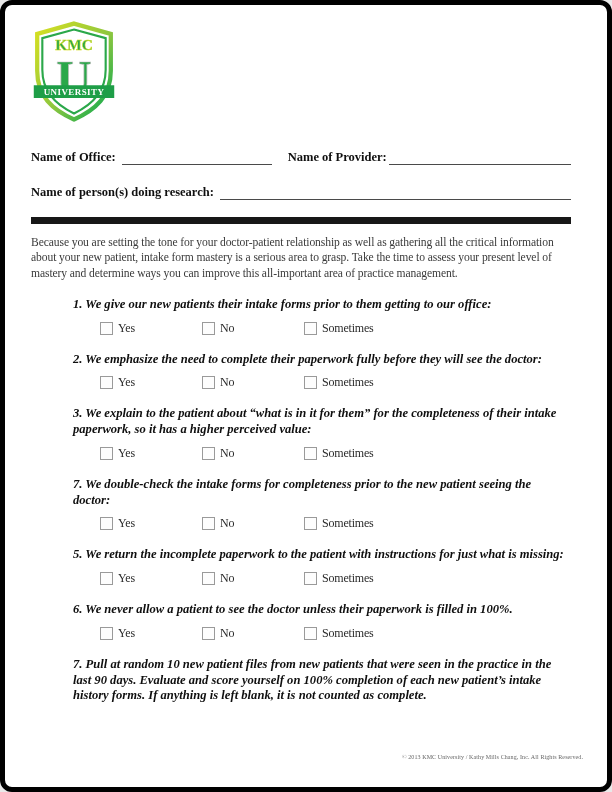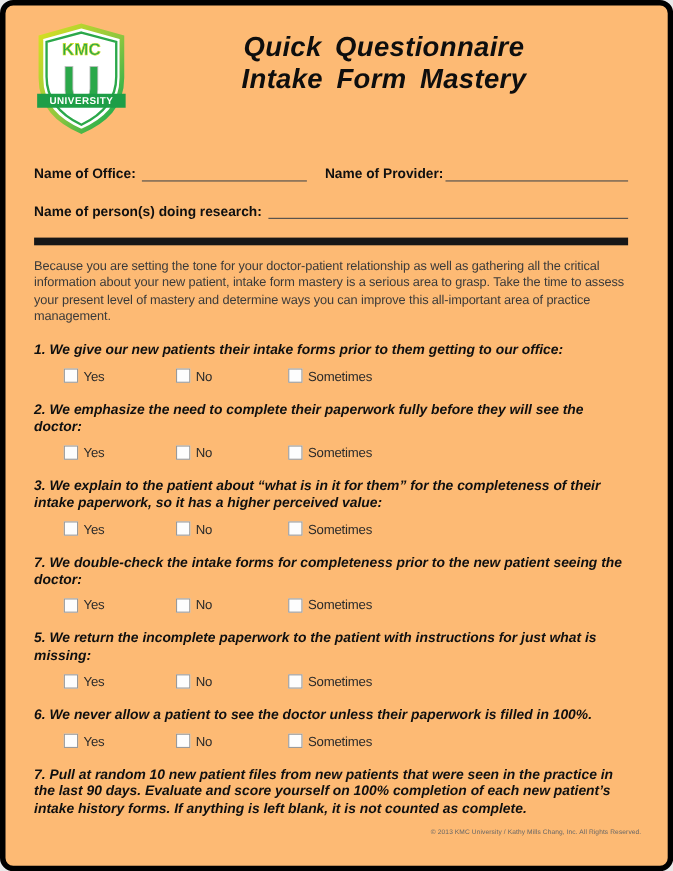--- a/index.html
+++ b/index.html
@@ -1,19 +1,19 @@
 <!DOCTYPE html>
 <html><head>
 <meta charset="utf-8">
 <style>
   html,body{margin:0;padding:0;background:#e9e9e9;}
   .page{
-    width:612px;height:792px;box-sizing:border-box;background:#fdba74;
+    width:612px;height:792px;box-sizing:border-box;background:#ffffff;
     border:5px solid #000;border-radius:12px;position:relative;
-    font-family:Liberation Sans, sans-serif;
+    font-family:Liberation Serif, serif;
     padding:14px 36px 0 26px;overflow:hidden;margin:0 auto;
   }
   
   .header{display:flex;align-items:flex-start;}
   .logo{flex:0 0 96px;width:96px;padding-top:2px;}
   .title-block{flex:1;text-align:center;padding-top:10px;}
   .title{font-size:25px;font-weight:bold;font-style:italic;line-height:1.16;
          letter-spacing:.3px;word-spacing:5px;color:#0e0e0e;}
   .instructions{margin-top:9px;font-size:12.8px;color:#3c3c3c;line-height:1.38;}
   
@@ -23,21 +23,21 @@
   .wline{border-bottom:1.4px solid #4a4a4a;height:13px;}
   .wline-office{flex:0 0 150px;margin-left:6px;}
   .plabel{margin-left:16px;white-space:nowrap;}
   .wline-provider{flex:1;margin-left:2px;}
   .wline-research{flex:1;margin-left:6px;}
   
   .divider{height:7px;background:#171717;margin-top:17px;}
   
   .intro p{font-size:11.6px;color:#3a3a3a;line-height:1.32;margin:11px 0 0 0;letter-spacing:-.1px;}
   
-  .questions{margin-top:16px;}
+  .questions{margin-top:16px;margin-left:42px;}
   .question{margin-bottom:16px;}
   .q-label{font-size:12.6px;font-weight:bold;font-style:italic;color:#0f0f0f;line-height:1.25;margin:0;}
   .opts{display:flex;margin:8px 0 0 27px;align-items:center;gap:32px;}
   .opt{display:flex;align-items:center;width:70px;}
   .opt:last-child{width:auto;}
   .cb{width:11px;height:11px;border:1px solid #9a9a9a;background:#fdfdfd;margin-right:5px;flex:0 0 11px;}
   .opt-label{font-size:12px;color:#2a2a2a;letter-spacing:-.2px;}
   
   .copyright{position:absolute;right:24px;bottom:27px;font-size:6px;color:#666;letter-spacing:.1px;}
 </style>
@@ -58,24 +58,20 @@
         </defs>
         <path d="M50 3 L93 15 V58 C93 88 75 104 50 115 C25 104 7 88 7 58 V15 Z" fill="#ffffff" stroke="url(#shieldGrad)" stroke-width="5"></path>
         <path d="M50 10 L87 20 V57 C87 83 71 98 50 108 C29 98 13 83 13 57 V20 Z" fill="#ffffff" stroke="#2BA84A" stroke-width="2.5"></path>
         <text x="50" y="34" text-anchor="middle" font-weight="bold" font-size="18" fill="#2BA84A" stroke="#D9E021" stroke-width="0.6">KMC</text>
         <text x="50" y="86" text-anchor="middle" font-weight="bold" font-size="58" fill="#2BA84A" stroke="#BFBFBF" stroke-width="0.8">U</text>
         <polygon points="3,75 97,75 97,90 3,90" fill="#1E9E47"></polygon>
         <text x="50" y="86" text-anchor="middle" font-weight="bold" font-size="10.5" fill="#ffffff" letter-spacing="0.5">UNIVERSITY</text>
       </svg>
     </div>
     <div class="title-block">
-      <div class="title">
-        <div>Quick Questionnaire</div>
-        <div>Intake Form Mastery</div>
-      </div>
     </div>
   </div>
 
   <div class="field-row row-office">
     <span>Name of Office:</span>
     <span class="wline wline-office"></span>
     <span class="plabel">Name  of Provider:</span>
     <span class="wline wline-provider"></span>
   </div>
   <div class="field-row row-research">

